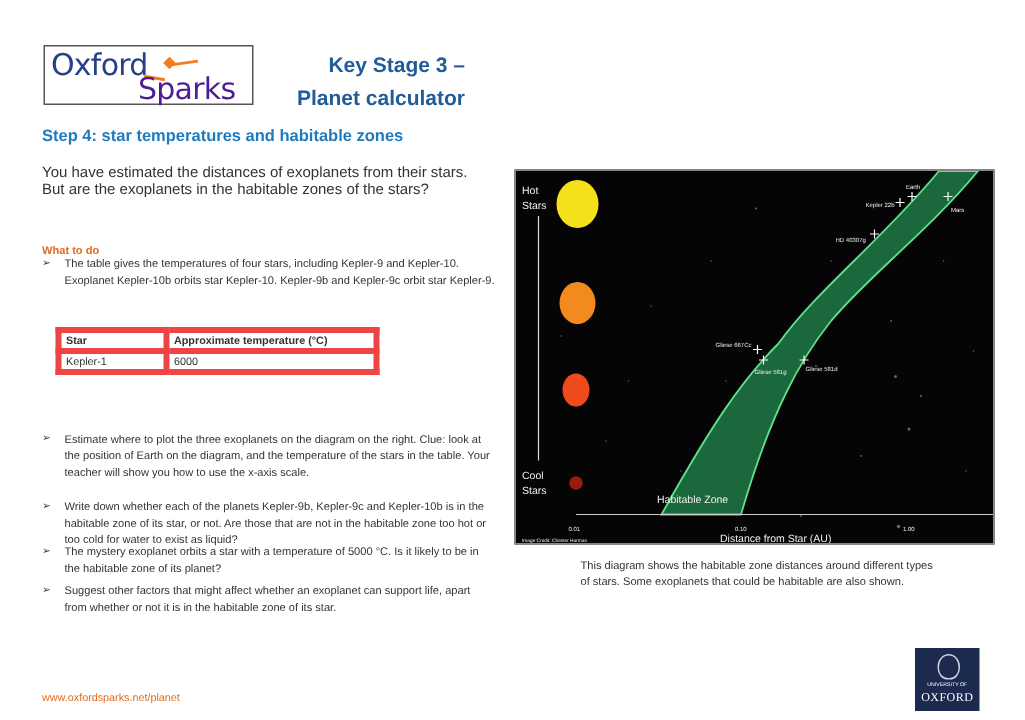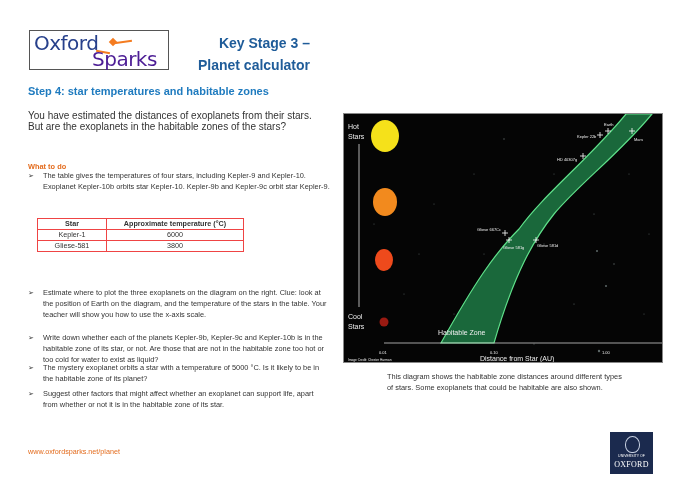--- a/index.html
+++ b/index.html
@@ -26,27 +26,27 @@
   .intro { left: 28px; top: 110px; width: 300px; font-size: 10px; line-height: 11px; color: #333; }
 
   .what-to-do { left: 28px; top: 162px; color: #e36c1e; font-weight: bold; font-size: 7.4px; }
 
   .bullet { position: absolute; left: 28px; width: 302px; font-size: 7.4px; line-height: 11px; color: #333; }
   .bullet .arrow { position: absolute; left: 0; top: 0; width: 12px; font-size: 7px; }
   .bullet .txt { margin-left: 15px; display: block; }
 
   table.star-table { position: absolute; left: 37px; top: 218px; border-collapse: collapse;
           font-size: 7.2px; color: #333; }
-  table.star-table td, table.star-table th { border: 1px solid #ef4444; padding: 0 3px; height: 10px;
-          line-height: 10px; text-align: center; }
+  table.star-table td, table.star-table th { border: 4px solid #ef4444; padding: 0 3px; height: 10px;
+          line-height: 10px; text-align: left; }
   table.star-table th { font-weight: bold; }
   table.star-table .c1 { width: 62px; }
   table.star-table .c2 { width: 130px; }
 
-  .footer-link { left: 28px; top: 447px; color: #e36c1e; font-size: 7.2px; }
+  .footer-link { left: 28px; top: 460px; color: #e36c1e; font-size: 7.2px; }
 
   .uni-logo { left: 610px; top: 432px; width: 43px; height: 42px; background: #1b2a4e; color: #fff; }
   .uni-logo .crest { position: absolute; left: 15px; top: 4px; width: 13px; height: 15px;
           border: 1px solid #c9d2e3; border-radius: 50% 50% 45% 45%; }
   .uni-logo .univ { position: absolute; left: 0; width: 43px; top: 22px; text-align: center; font-size: 3.5px; }
   .uni-logo .ox { position: absolute; left: 0; width: 43px; top: 28px; text-align: center; font-size: 8px;
           font-family: "Liberation Serif", serif; letter-spacing: 0.3px; }
 
   
   .diagram { left: 343px; top: 113px; width: 320px; height: 250px; background: #050505;
@@ -83,24 +83,20 @@
 
 <table class="star-table">
   <tbody>
       <tr>
     <th class="c1">Star</th>
     <th class="c2">Approximate temperature (°C)</th>
   </tr>
   <tr>
     <td>Kepler-1</td>
     <td>6000</td>
-  </tr>
-  <tr>
-    <td>Gliese-581</td>
-    <td>3800</td>
   </tr>
 </tbody>
   </table>
 
 <div class="bullet" style="top:287px;">
   <span class="arrow">➢</span>
   <span class="txt">Estimate where to plot the three exoplanets on the diagram on the right. Clue: look at the position of Earth on the diagram, and the temperature of the stars in the table. Your teacher will show you how to use the x-axis scale.</span>
 </div>
 <div class="bullet" style="top:332px;">
   <span class="arrow">➢</span>

